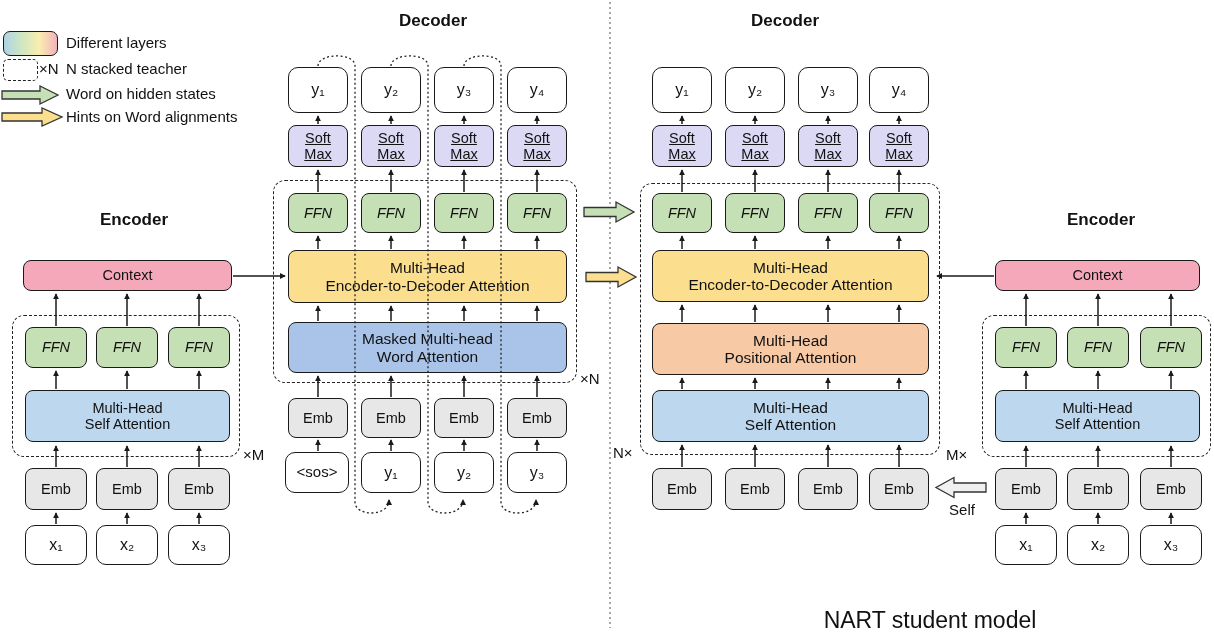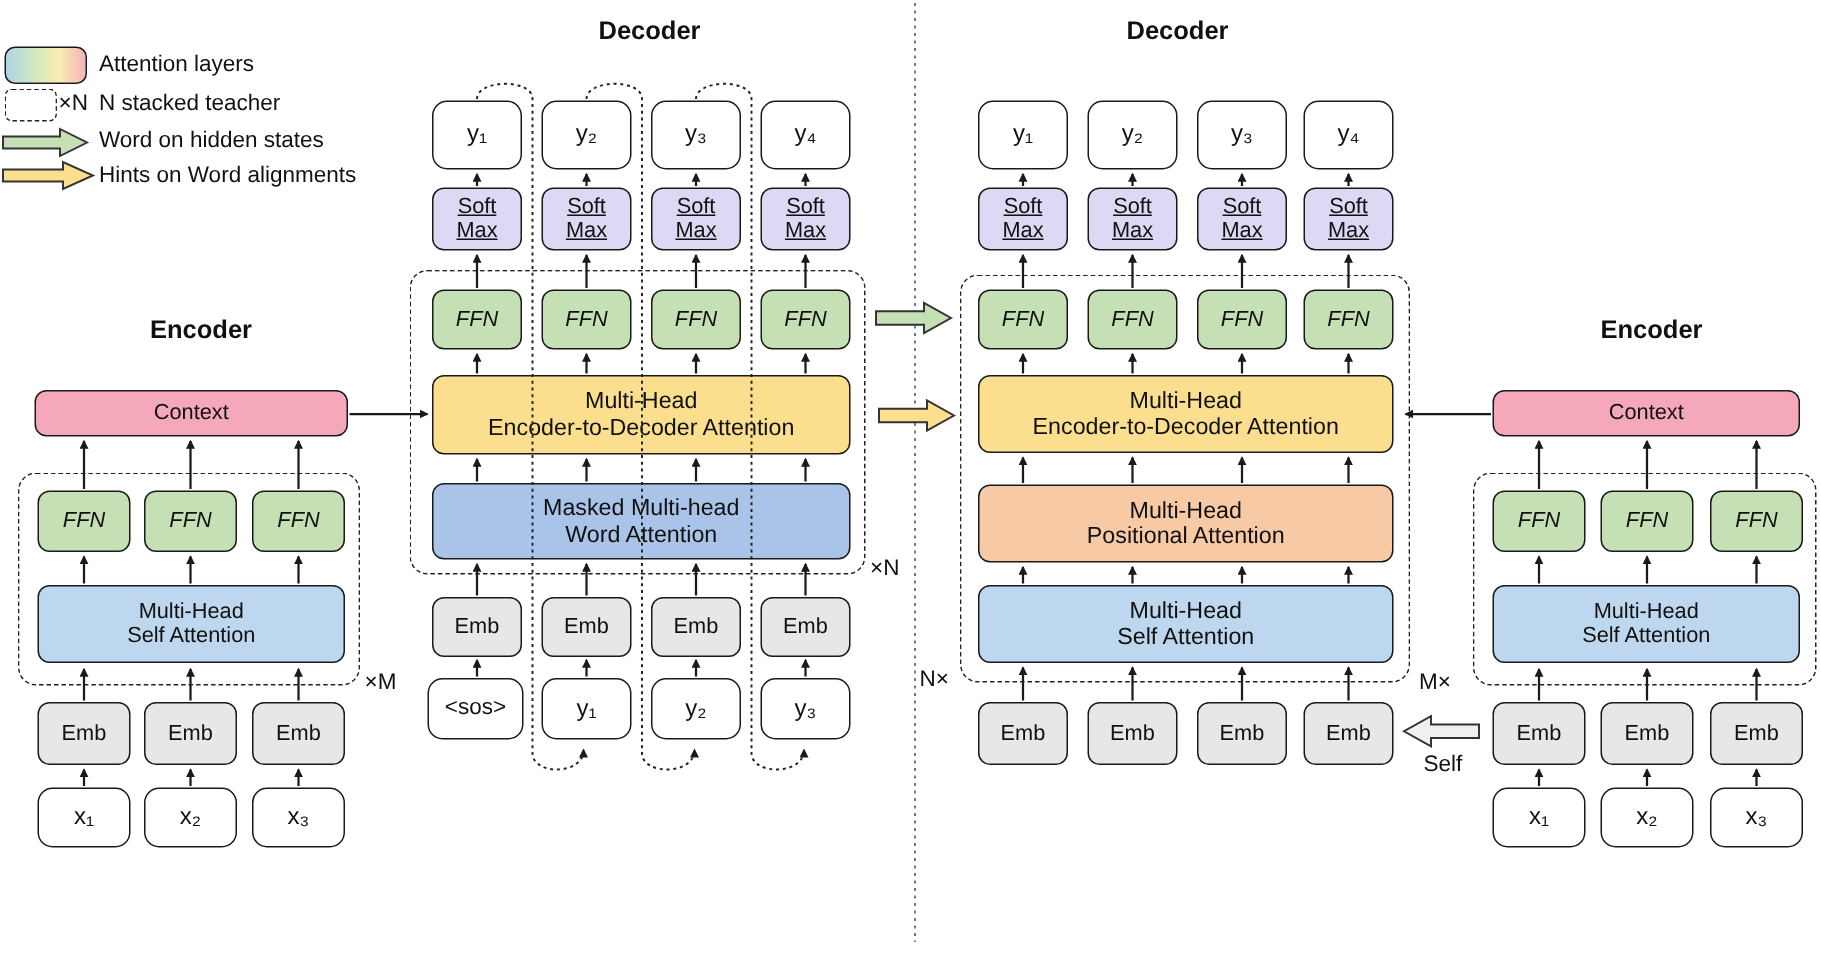--- a/index.html
+++ b/index.html
@@ -29,21 +29,21 @@
             border:1.6px dashed #222;border-radius:5px;background:#fff;}
   svg{position:absolute;left:0;top:0;pointer-events:none;}
 </style>
 </head>
 <body>
 
 <div id="canvas">
 
   <div>
     <div id="gradchip"></div>
-    <div class="legend-label" style="left:66px;top:34px;">Attention layers</div>
+    <div class="legend-label" style="left:66px;top:34px;">Different layers</div>
     <div id="dashchip"></div>
     <div class="legend-label" style="left:39px;top:60px;">×N</div>
     <div class="legend-label" style="left:66px;top:60px;">N stacked teacher</div>
     <div class="legend-label" style="left:66px;top:85px;">Word on hidden states</div>
     <div class="legend-label" style="left:66px;top:108px;">Hints on Word alignments</div>
   </div>
 
   <div>
     <div class="title" style="left:59px;top:210px;width:150px;">Encoder</div>
     <div class="bx pink" style="left:23px;top:260px;width:209px;height:31px;">Context</div>
@@ -141,20 +141,21 @@
 Self Attention</div>
     <div class="bx gray" style="left:995px;top:468px;width:62px;height:42px;">Emb</div>
     <div class="bx gray" style="left:1067px;top:468px;width:62px;height:42px;">Emb</div>
     <div class="bx gray" style="left:1140px;top:468px;width:62px;height:42px;">Emb</div>
     <div class="bx r10" style="left:995px;top:525px;width:62px;height:40px;font-size:16px;">x₁</div>
     <div class="bx r10" style="left:1067px;top:525px;width:62px;height:40px;font-size:16px;">x₂</div>
     <div class="bx r10" style="left:1140px;top:525px;width:62px;height:40px;font-size:16px;">x₃</div>
   </div>
 
   <div class="caption" style="left:144px;top:643px;width:300px;">ART teacher model</div>
+  <div class="caption" style="left:780px;top:607px;width:300px;">NART student model</div>
 
   <svg width="1214" height="641" viewBox="0 0 1214 641">
     <defs>
       <marker id="ah" markerWidth="7" markerHeight="7" refX="5.2" refY="3" orient="auto" markerUnits="userSpaceOnUse">
         <path d="M0,0 L6,3 L0,6 Z" fill="#1a1a1a"></path>
       </marker>
       <marker id="ahd" markerWidth="7" markerHeight="7" refX="5" refY="3" orient="auto" markerUnits="userSpaceOnUse">
         <path d="M0,0 L6,3 L0,6 Z" fill="#1a1a1a"></path>
       </marker>
     </defs>

